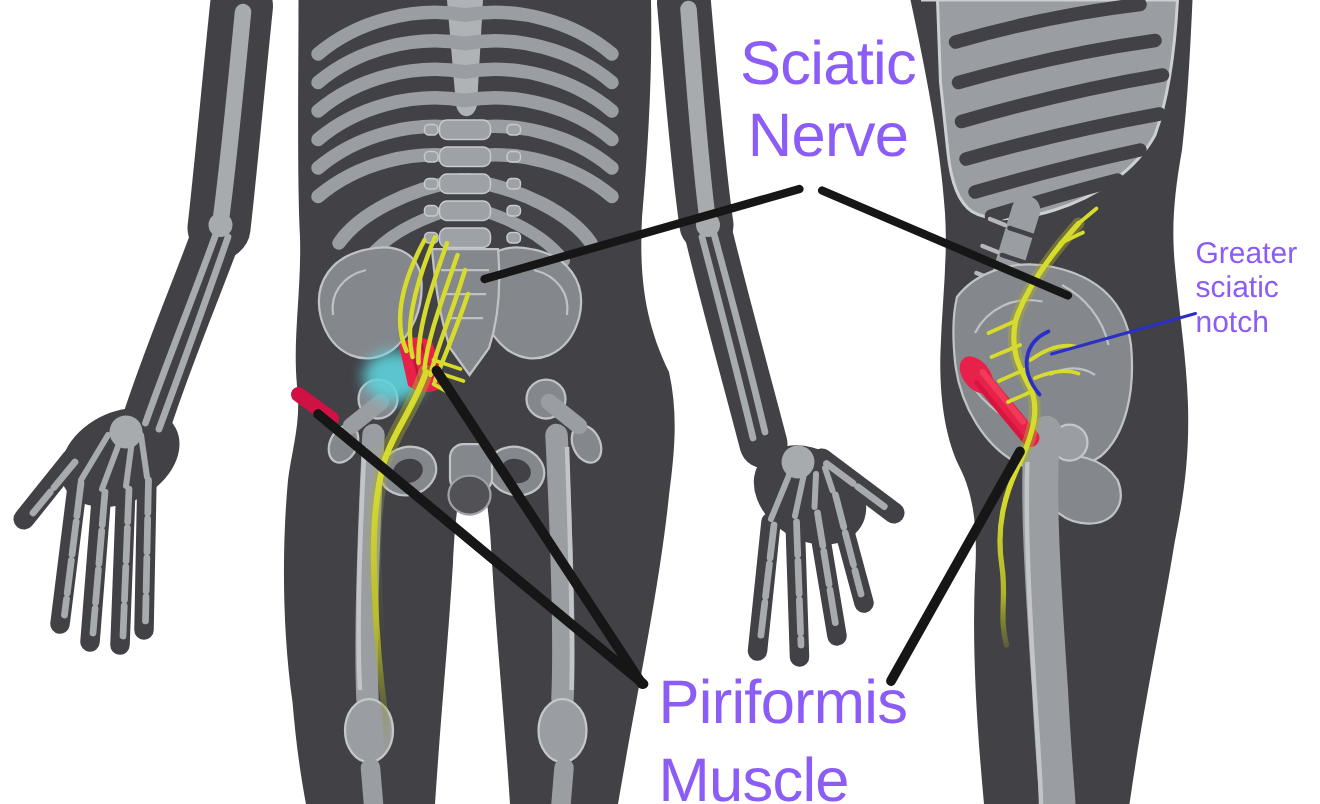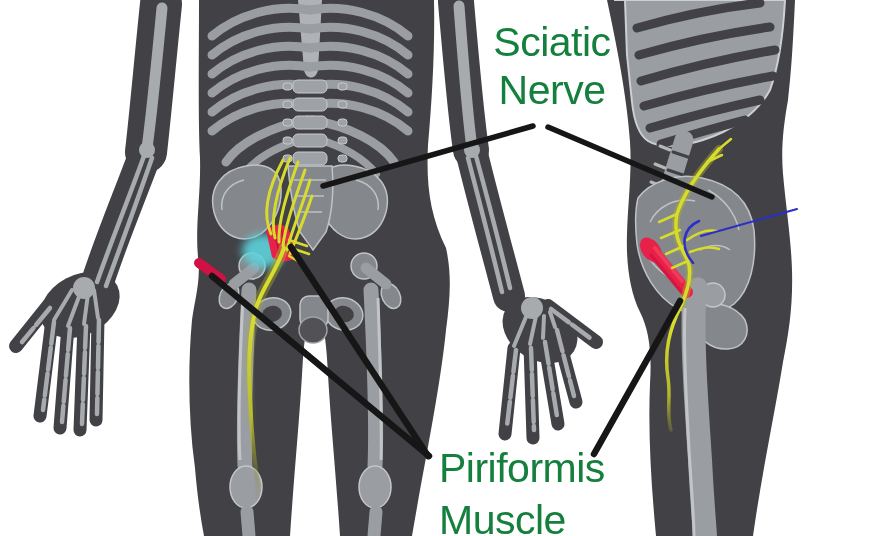--- a/index.html
+++ b/index.html
@@ -2,21 +2,21 @@
 <html><head>
 <meta charset="utf-8">
 <title>Diagram</title>
 <style>
   html,body{margin:0;padding:0;background:#fff;}
   .stage{
     position:relative;width:880px;height:536px;background:#ffffff;
     overflow:hidden;font-family:"Liberation Sans",sans-serif;
   }
   .stage svg{position:absolute;left:0;top:0;}
-  .label{position:absolute;color:#15803d;white-space:pre-line;}
+  .label{position:absolute;color:#8b5cf6;white-space:pre-line;}
   .label-xl{font-size:41px;line-height:48px;letter-spacing:-0.5px;font-weight:400;}
   .label-sciatic{left:452px;top:18px;width:200px;text-align:center;}
   .label-piriformis{left:439px;top:442px;line-height:52px;text-align:left;}
   .label-notch{left:797px;top:158px;font-size:20px;line-height:23px;}
 </style>
 </head>
 <body>
 
 <div class="stage">
 
@@ -327,16 +327,19 @@
     <path d="M212,276 L429,456" stroke="#161616" stroke-width="6.5"></path>
     <path d="M291,247 L428,456" stroke="#161616" stroke-width="6.5"></path>
     <path d="M680,301 L594,454" stroke="#161616" stroke-width="6.5"></path>
     <path d="M797,209 L701,236" stroke="#2b2fc4" stroke-width="2"></path>
   </g>
 </svg>
 
   <div class="label label-xl label-sciatic">Sciatic
 Nerve</div>
 
+  <div class="label label-notch">Greater
+sciatic
+notch</div>
 
   <div class="label label-xl label-piriformis">Piriformis
 Muscle</div>
 </div>
 
 </body></html>

